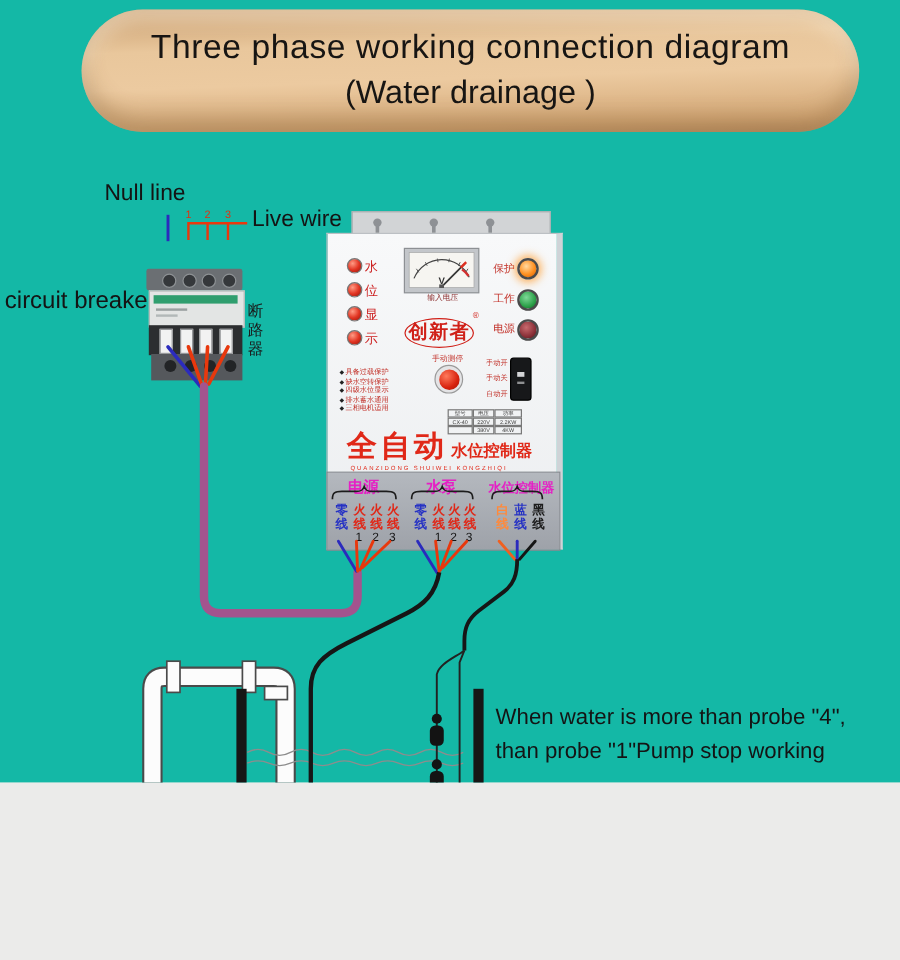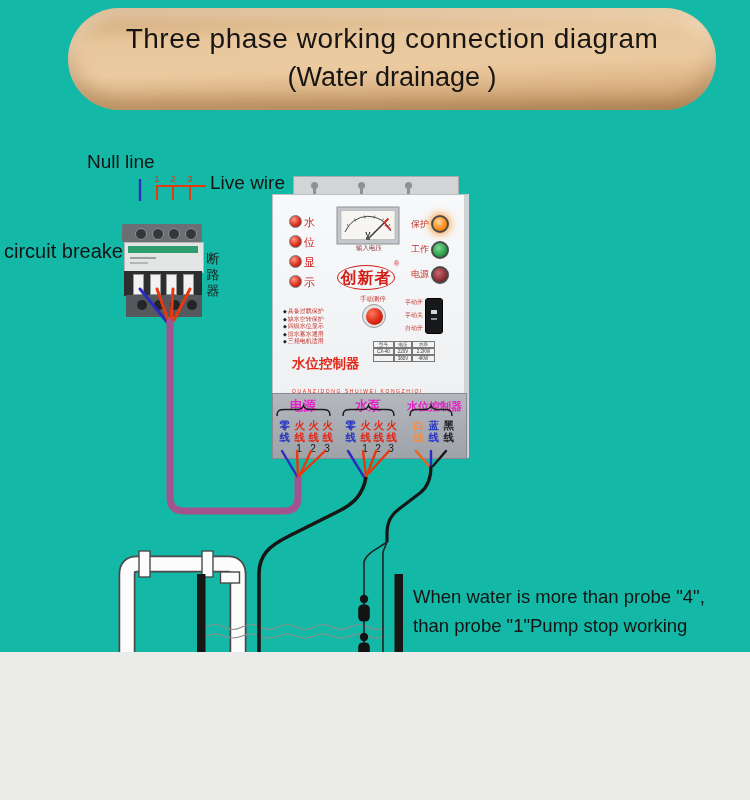--- a/index.html
+++ b/index.html
@@ -128,20 +128,21 @@
       <div class="cell">功率</div>
       <div class="cell">CX-40</div>
       <div class="cell">220V</div>
       <div class="cell">2.2KW</div>
       <div class="cell"></div>
       <div class="cell">380V</div>
       <div class="cell">4KW</div>
     </div>
 
     <div class="a" style="left:16px;top:160px;display:flex;align-items:baseline;">
+      <span style="font-size:25px;font-weight:bold;color:#e02818;letter-spacing:3px;">全自动</span>
       <span style="font-size:13.5px;font-weight:bold;color:#e02818;margin-left:3px;">水位控制器</span>
     </div>
     <div class="a" style="left:19px;top:193px;font-size:5px;color:#e02818;letter-spacing:1.6px;white-space:nowrap;">QUANZIDONG SHUIWEI KONGZHIQI</div>
 
     <div class="a" style="left:-1px;top:198px;width:193px;height:64px;background:linear-gradient(180deg,#b4b8be,#9ea2a9);border:1px solid #878b91;">
       <div class="a grp" style="left:14px;top:3px;width:32px;font-size:13px;">电源</div>
       <div class="a grp" style="left:79px;top:3px;width:32px;font-size:13px;">水泵</div>
       <div class="a grp" style="left:134px;top:5px;width:52px;font-size:11px;">水位控制器</div>
 
       <div class="a term t-blue" style="left:5px;top:26px;">零线</div>

